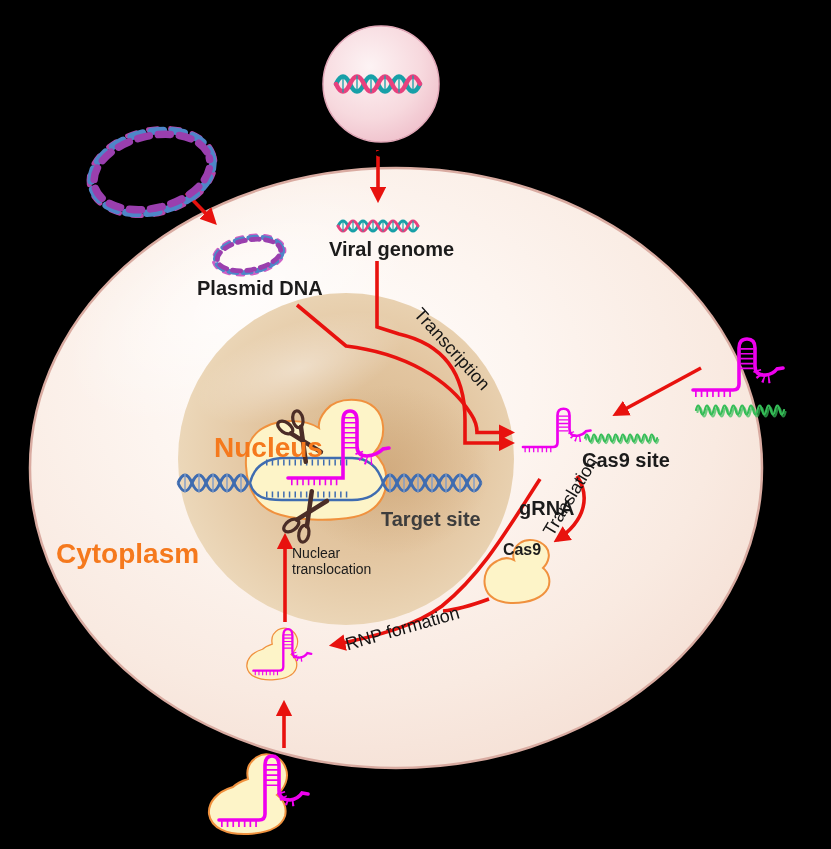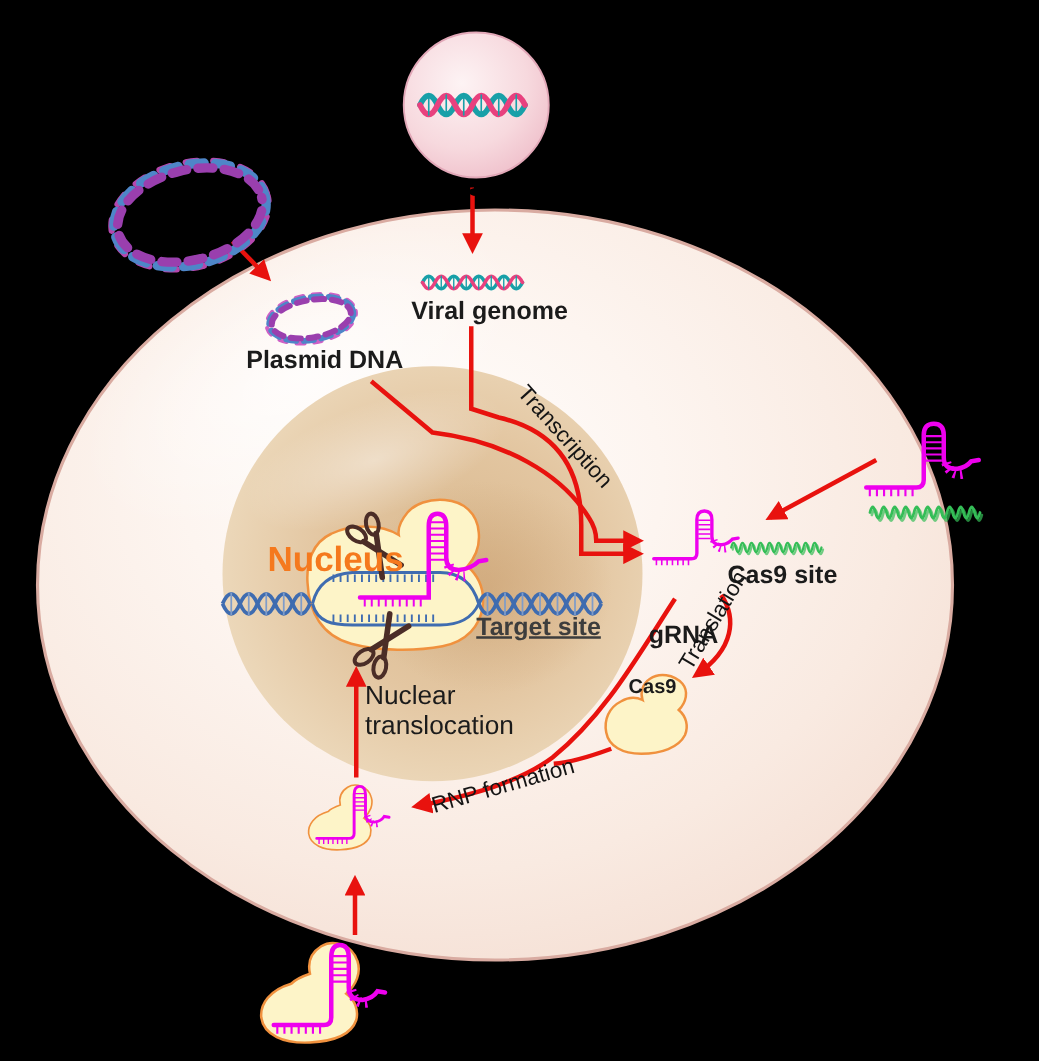--- a/index.html
+++ b/index.html
@@ -3,21 +3,21 @@
 <meta charset="utf-8">
 <style>
   html,body{margin:0;padding:0;background:var(--background,#000);}
   .stage{position:relative;width:831px;height:849px;overflow:hidden;
          font-family:"Liberation Sans","DejaVu Sans",sans-serif;background:var(--background,#000);}
   .stage svg{position:absolute;left:0;top:0;}
   .lbl{position:absolute;font-weight:bold;color:var(--label-dark,#1b1b1b);
        font-size:20px;line-height:1.15;white-space:nowrap;}
   .lbl.orange{color:var(--label-orange,#f5791d);font-size:28px;margin-top:42px;}
   .lbl.gray{color:#3d3d3d;}
-  .lbl.plain{font-weight:400;font-size:21px;white-space:normal;}
+  .lbl.plain{font-weight:400;font-size:14px;white-space:normal;}
   .lbl.small{font-size:16px;}
   .lbl.rot{font-weight:400;font-size:18px;transform-origin:0 0;color:#141414;}
   
   .redline{fill:none;stroke:var(--red-arrow,#e8120e);stroke-width:3.6;}
   .mag{fill:none;stroke:var(--grna-magenta,#ee00ee);stroke-width:3.6;stroke-linecap:round;}
   .magtick{fill:none;stroke:var(--grna-magenta,#ee00ee);stroke-linecap:butt;}
   .blue{fill:none;stroke:var(--dna-blue,#3f6cb0);stroke-width:3;}
   .blueth{fill:none;stroke:var(--dna-blue,#3f6cb0);stroke-width:2.4;}
   .bluetick{fill:none;stroke:var(--dna-blue,#3f6cb0);}
   .bluerung{fill:none;stroke:var(--dna-blue-light,#7f9cc9);stroke-width:1.4;}
@@ -207,21 +207,22 @@
 
   <path class="cas9blob" d="M497,561 C487,566 483,576 485,586 C487,597 498,603 513,603 C529,603 543,598 548,588 C551,581 549,573 543,568 C549,562 551,553 546,547 C539,539 527,538 520,543 C514,547 512,554 514,560 C508,557 502,558 497,561 Z"></path>
 
   <use href="#rnp" transform="translate(243,620) scale(0.65)"></use>
   <use href="#rnp" transform="translate(203,742)"></use>
 </svg>
 
 <div class="lbl" style="left:329px;top:238px;">Viral genome</div>
 <div class="lbl" style="left:197px;top:277px;">Plasmid DNA</div>
 <div class="lbl orange" style="left:214px;top:390px;">Nucleus</div>
-<div class="lbl gray" style="left:381px;top:491px;text-decoration:underline;">Target site</div>
+<div class="lbl orange" style="left:56px;top:496px;">Cytoplasm</div>
+<div class="lbl gray" style="left:381px;top:508px;">Target site</div>
 <div class="lbl" style="left:519px;top:449px;margin-top:48px;">gRNA</div>
 <div class="lbl" style="left:582px;top:449px;">Cas9 site</div>
 <div class="lbl small" style="left:500px;top:541px;width:44px;text-align:center;">Cas9</div>
 <div class="lbl plain" style="left:292px;top:545px;width:122px;">Nuclear translocation</div>
 <div class="lbl rot" style="left:425px;top:304px;transform:rotate(48deg);">Transcription</div>
 <div class="lbl rot" style="left:539px;top:529px;transform:rotate(-59deg);">Translation</div>
 <div class="lbl rot" style="left:343px;top:635px;transform:rotate(-16deg);">RNP formation</div>
 
 </div>
 

